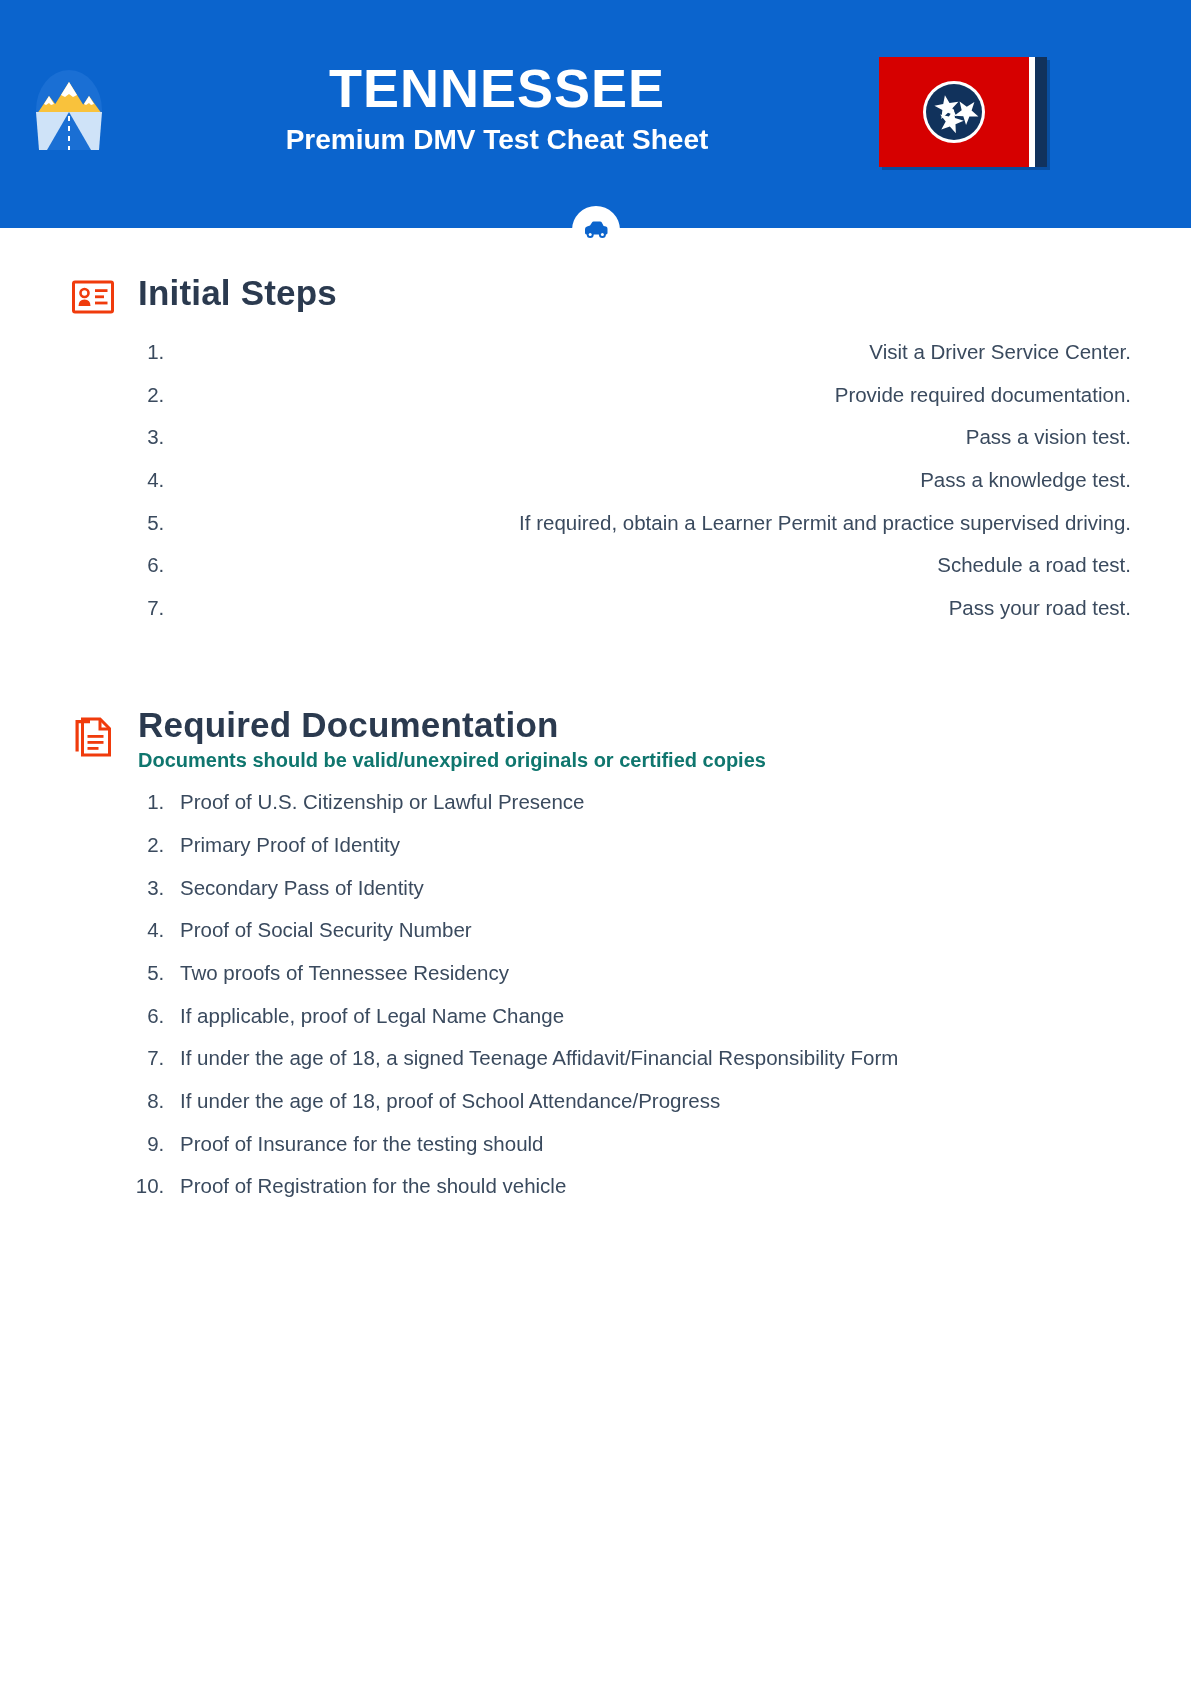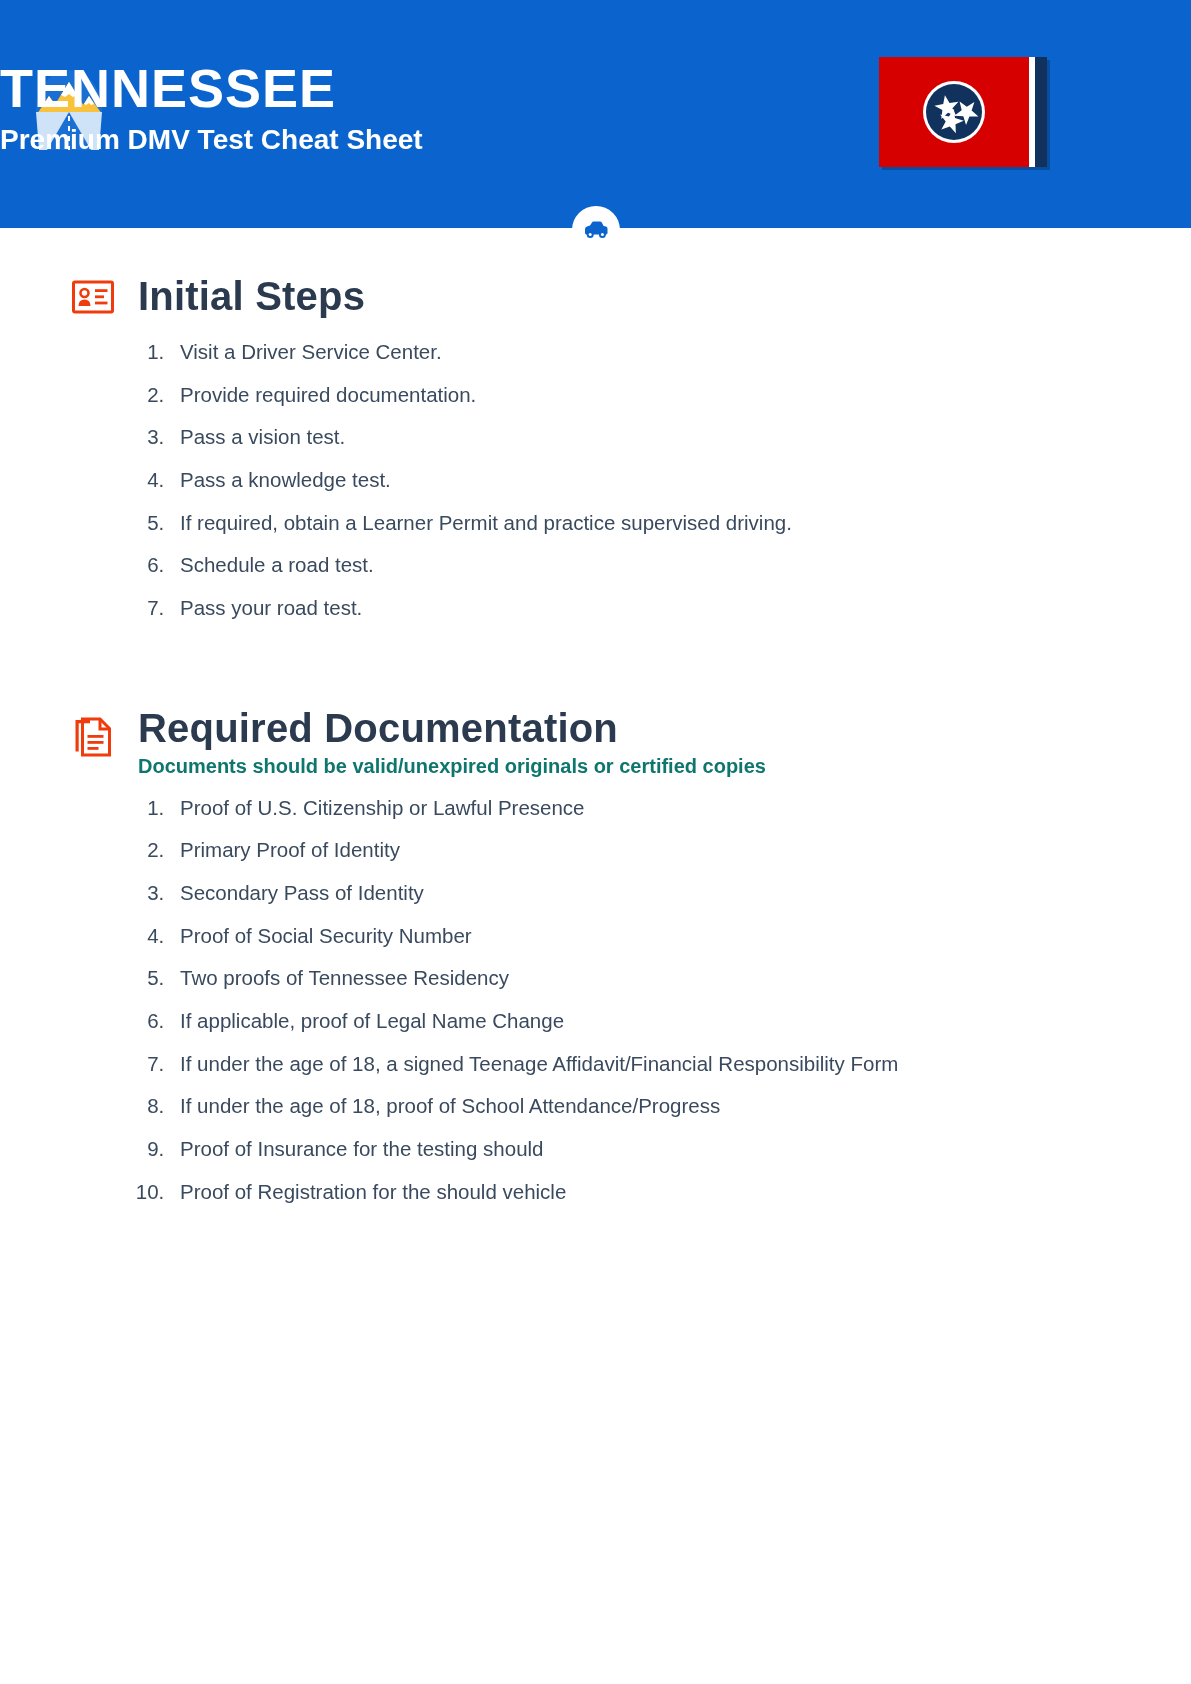--- a/index.html
+++ b/index.html
@@ -33,21 +33,21 @@
     left: 33px;
     top: 66px;
     width: 72px;
     height: 88px;
   }
   .title-block {
     position: absolute;
     left: 0;
     top: 60px;
     width: 994px;
-    text-align: left;
+    text-align: center;
     pointer-events: none;
   }
   .state-title {
     font-size: 54px;
     font-weight: bold;
     color: #ffffff;
     letter-spacing: 1px;
     line-height: 1.05;
     margin: 0;
   }
@@ -103,40 +103,41 @@
   }
   .section-icon {
     width: 46px;
     height: 46px;
     flex: 0 0 46px;
     display: block;
   }
   .section-icon.doc-icon { margin-top: 8px; }
   .section-titles { padding-top: 0; }
   .section-title {
-    font-size: 40px;
+    font-size: 35px;
     font-weight: bold;
     color: #2b3a4f;
     margin: 0;
     line-height: 1.1;
     letter-spacing: 0.2px;
   }
   .section-subtitle {
     font-size: 20px;
     font-weight: bold;
     color: #0f766e;
     margin: 4px 0 0 0;
     line-height: 1.2;
   }
 
   ol.steps {
     margin: 18px 0 0 0;
     padding: 0 0 0 110px;
     list-style: decimal;
     list-style-position: outside;
+    text-align: right;
   }
   ol.steps li {
     font-size: 20.5px;
     line-height: 1.35;
     color: #3a4a5e;
     margin-bottom: 15px;
     padding-left: 10px;
   }
   ol.steps li::marker {
     color: #3a4a5e;

